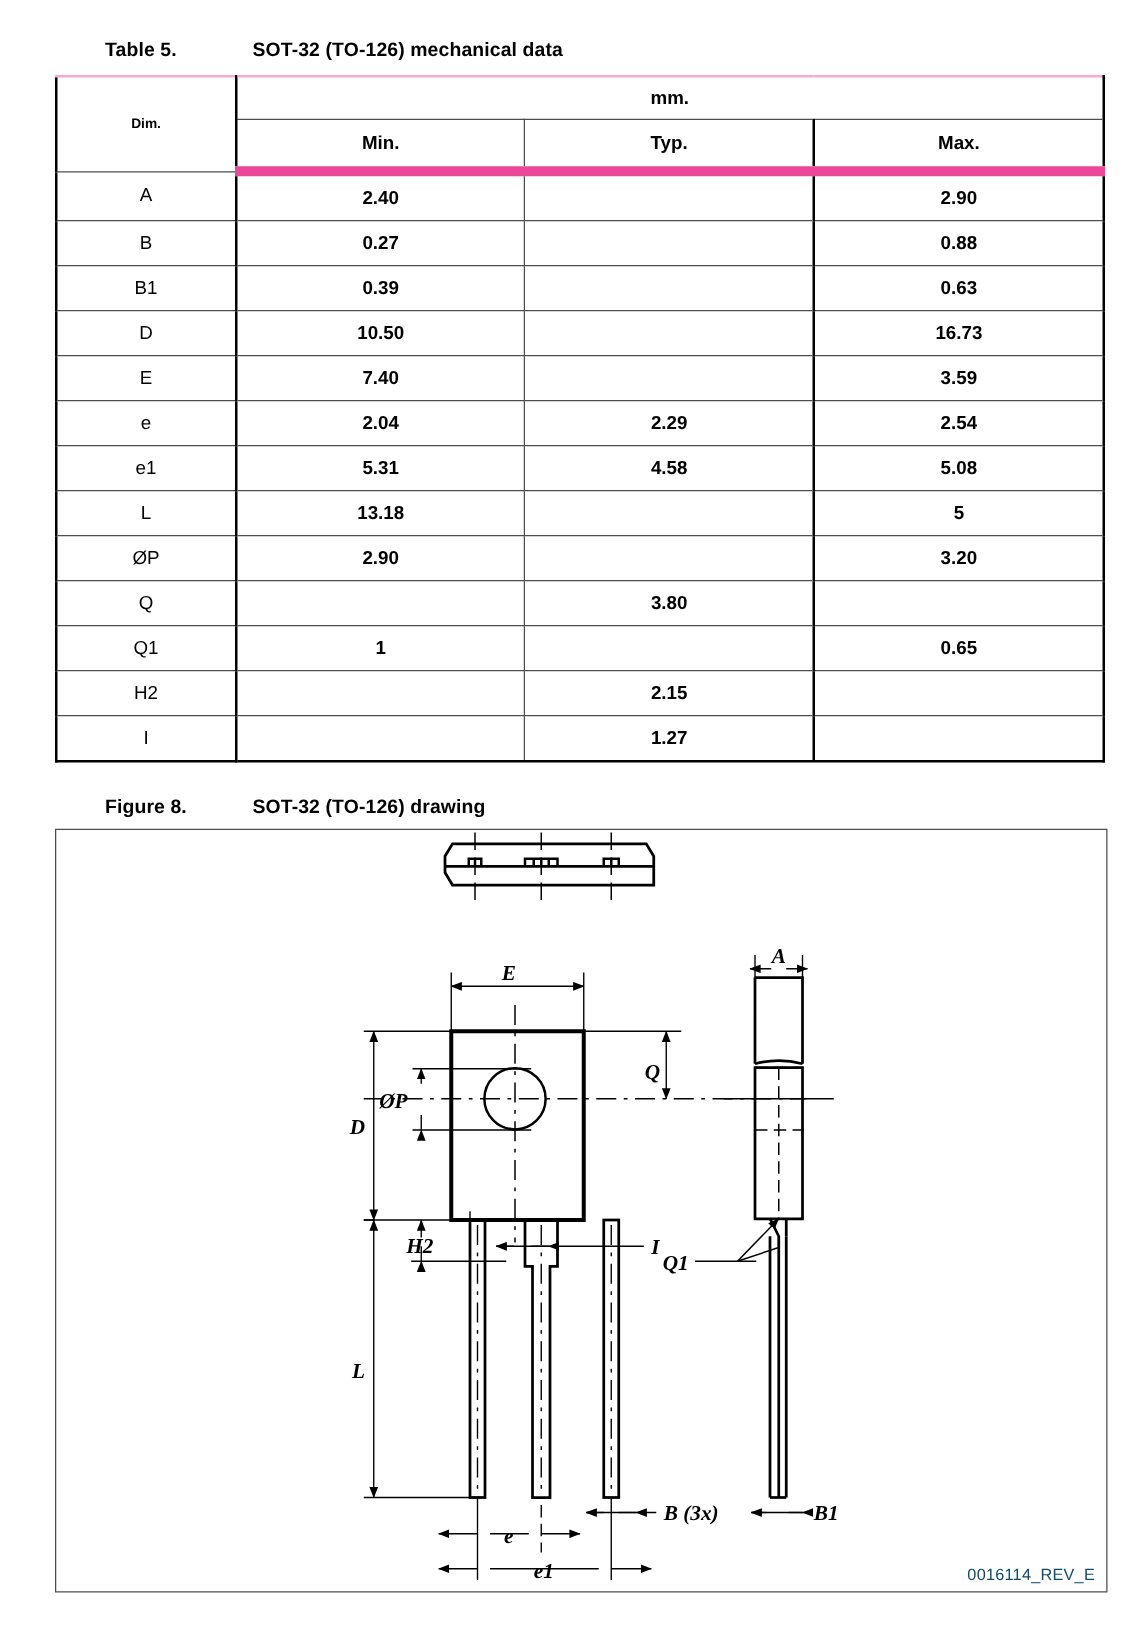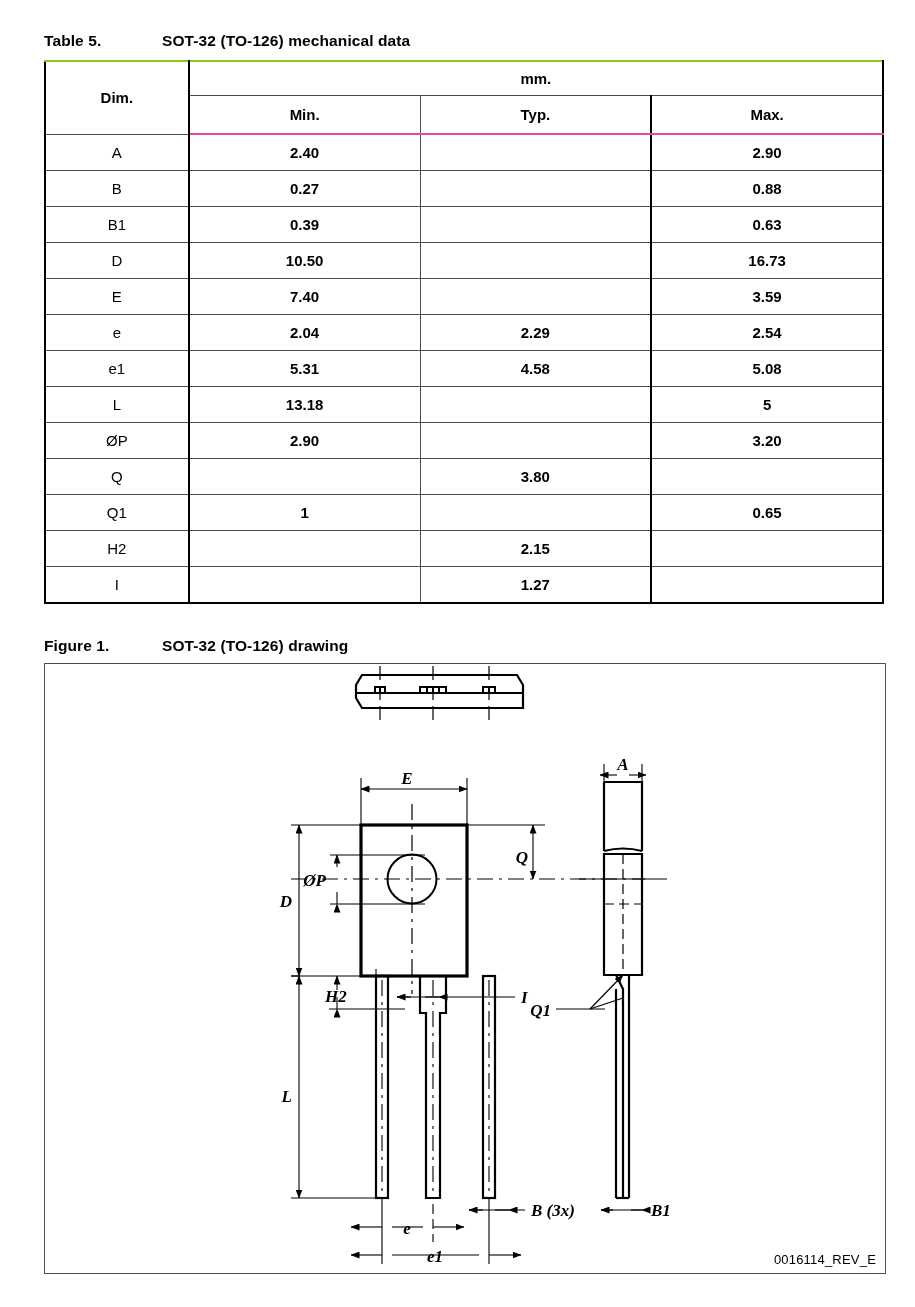--- a/index.html
+++ b/index.html
@@ -10,20 +10,21 @@
     -webkit-font-smoothing:antialiased;
   }
 
   
   .caption{
     position:absolute;
     font-weight:bold;
     font-size:15.5px;
     letter-spacing:0.1px;
     white-space:nowrap;
+    margin-left:40px;
   }
   #table-caption{ left:44px; top:32px; }
   #figure-caption{ left:44px; top:637px; }
   .caption .cap-label{ display:inline-block; width:118px; }
   .caption .cap-text{ display:inline-block; }
 
   
   #mech-table{
     position:absolute;
     left:44px; top:60px;
@@ -33,60 +34,60 @@
   }
   #mech-table td, #mech-table th{
     border:1px solid #4d4d4d;
     text-align:center;
     font-weight:normal;
     padding:0;
   }
   #mech-table .dim-head{
     width:143px;
     font-weight:bold;
-    font-size:15px;
+    font-size:11px;
   }
   #mech-table .unit-head{
     font-weight:bold;
     font-size:15px;
     height:33px;
   }
   #mech-table .sub-head{
     font-weight:bold;
     font-size:15px;
     height:37px;
     width:232px;
   }
   #mech-table .outer{
     border-left:2px solid #000;
     border-right:2px solid #000;
   }
-  #mech-table tr.head-row-top td{ border-top:2px solid #84cc16; }
-  #mech-table tr.sub-row td{ border-bottom:2px solid #ec4899; }
+  #mech-table tr.head-row-top td{ border-top:2px solid #f9a8d4; }
+  #mech-table tr.sub-row td{ border-bottom:8px solid #ec4899; }
   #mech-table tbody tr td{ height:35px; }
   #mech-table tbody tr:last-child td{ border-bottom:2px solid #000; }
   #mech-table td.c-dim{ width:143px; }
   #mech-table td.c-val{ width:232px;font-weight:bold; }
 
   
   #figure-box{
     position:absolute;
     left:44px; top:663px;
     width:840px; height:609px;
     border:1px solid #4d4d4d;
     background:#fff;
     overflow:hidden;
   }
   #figure-svg{ position:absolute; left:0; top:0; }
   #ref-code{
     position:absolute;
     right:9px; bottom:6px;
     font-size:13px;
     letter-spacing:0.2px;
-    color:#000000;
+    color:#0c4a6e;
   }
 </style>
 </head>
 <body>
 
 <div class="caption" id="table-caption">
   <span class="cap-label">Table 5.</span><span class="cap-text">SOT-32 (TO-126) mechanical data</span>
 </div>
 
 <table id="mech-table">
@@ -177,21 +178,21 @@
       <tr>
         <td class="c-dim outer">I</td>
         <td class="c-val"></td>
         <td class="c-val">1.27</td>
         <td class="c-val outer"></td>
       </tr>
     </tbody>
 </table>
 
 <div class="caption" id="figure-caption">
-  <span class="cap-label">Figure 1.</span><span class="cap-text">SOT-32 (TO-126) drawing</span>
+  <span class="cap-label">Figure 8.</span><span class="cap-text">SOT-32 (TO-126) drawing</span>
 </div>
 
 <div id="figure-box">
   <svg id="figure-svg" width="838" height="607" viewBox="0 0 838 607">
     <defs>
       <marker id="ar" markerWidth="9" markerHeight="7" refX="8.5" refY="3.5" orient="auto" markerUnits="userSpaceOnUse">
         <path d="M0,0 L9,3.5 L0,7 z" fill="#000"></path>
       </marker>
       <marker id="arL" markerWidth="9" markerHeight="7" refX="0.5" refY="3.5" orient="auto" markerUnits="userSpaceOnUse">
         <path d="M9,0 L0,3.5 L9,7 z" fill="#000"></path>

